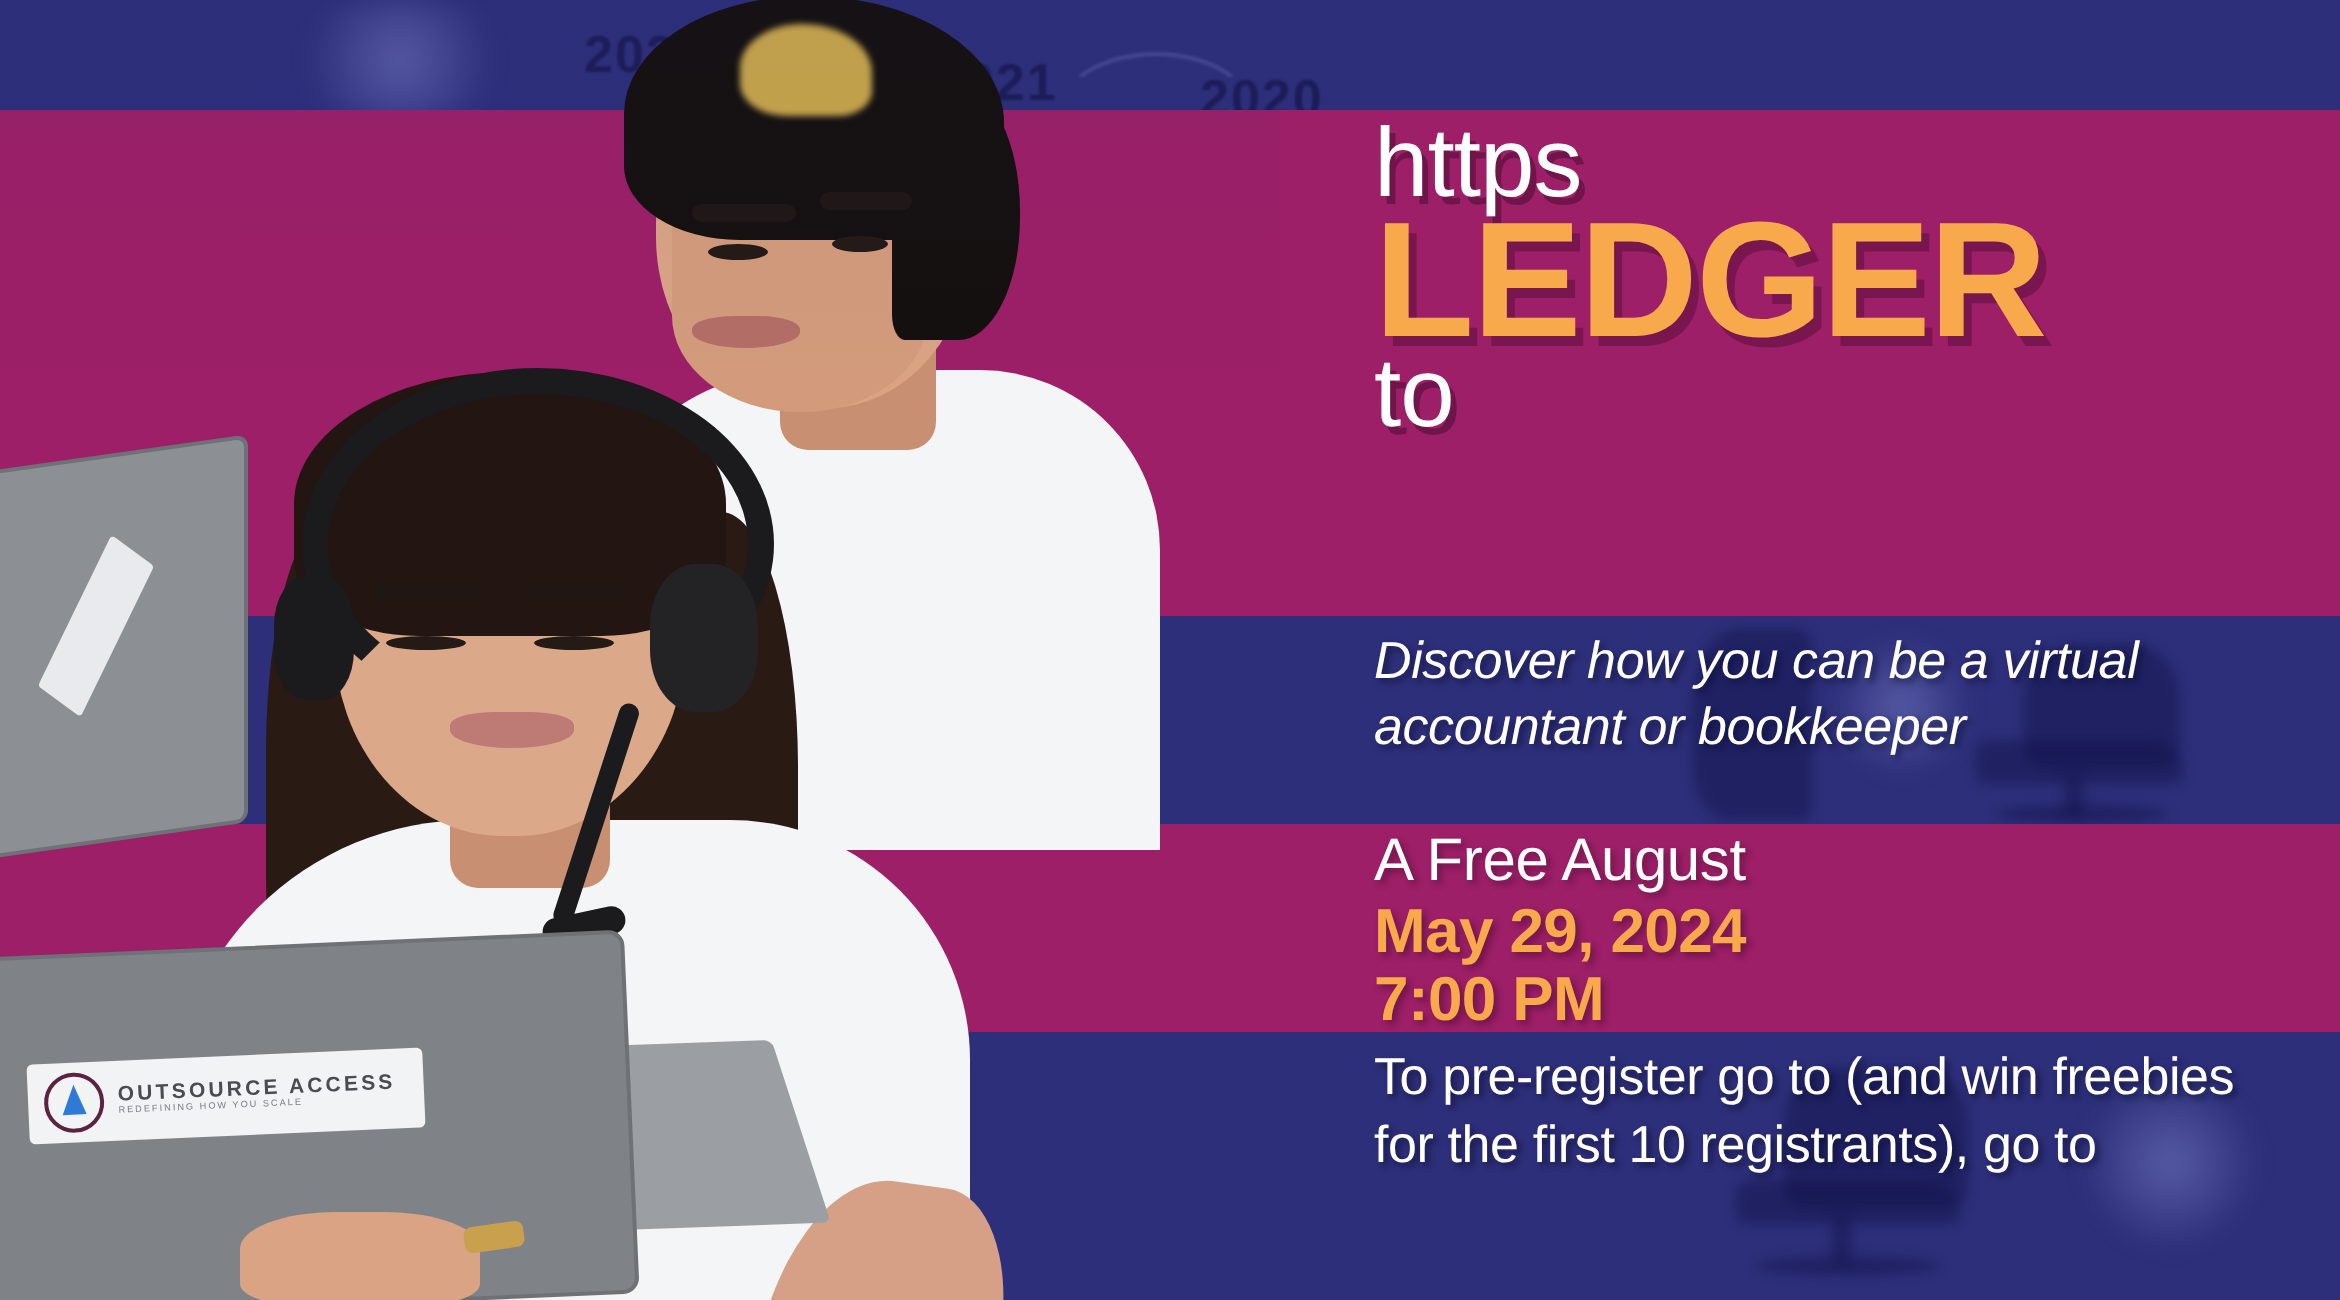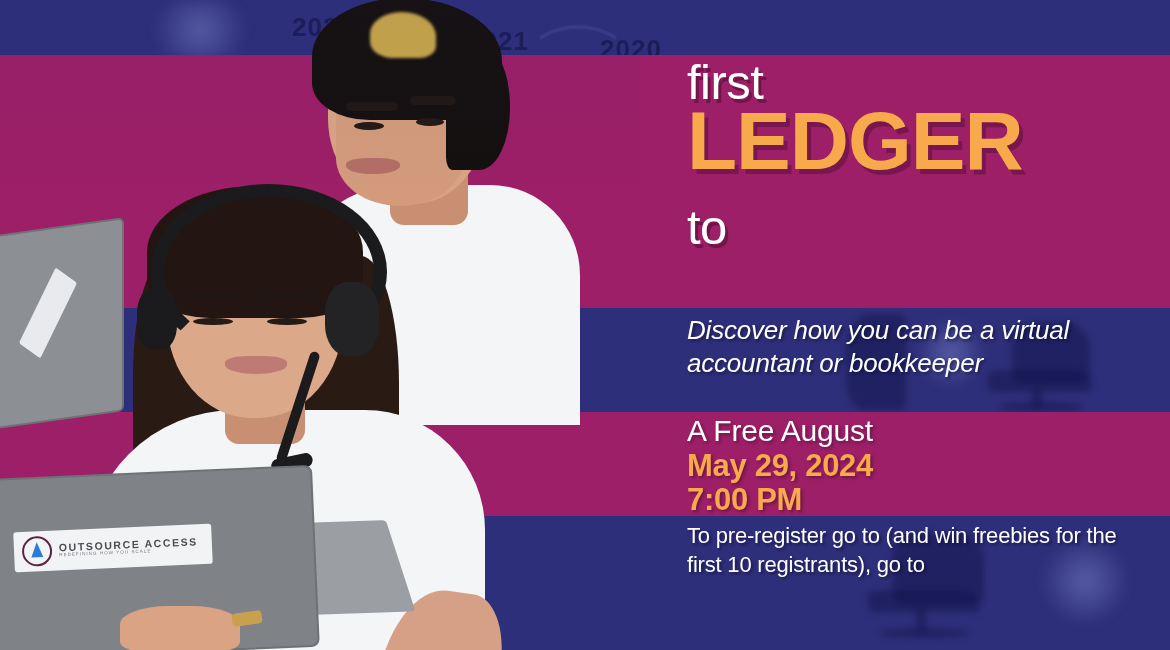--- a/index.html
+++ b/index.html
@@ -339,21 +339,21 @@
   .headline {
     color: #F7A94B;
     font-size: 82px;
     font-weight: 700;
     letter-spacing: -1px;
     line-height: .92;
     text-shadow: 4px 5px 0 rgba(70,10,45,0.40);
   }
   #t-from    { top: 58px; }
   #t-ledger  { top: 103px; }
-  #t-to      { top: 203px; }
+  #t-to      { top: 173px; }
   #t-laptop  { top: 222px; }
 
   .subtitle {
     color: #FFFFFF;
     font-size: 26px;
     font-weight: 400;
     line-height: 1.28;
     letter-spacing: -0.2px;
     text-shadow: 2px 2px 3px rgba(10,10,40,0.55);
   }
@@ -373,21 +373,21 @@
     font-size: 31px;
     font-weight: 700;
     letter-spacing: -0.3px;
     text-shadow: 2px 2px 3px rgba(60,8,40,0.45);
   }
   #t-date { top: 448px; }
   #t-time { top: 482px; }
 
   .register {
     color: #FFFFFF;
-    font-size: 22px;
+    font-size: 26px;
     font-weight: 400;
     line-height: 1.30;
     letter-spacing: -0.2px;
     text-shadow: 2px 2px 3px rgba(10,10,40,0.6);
   }
   #t-register { top: 522px; width: 440px; }
 
   .url {
     color: #F7A94B;
     font-size: 23px;
@@ -483,21 +483,21 @@
         <div id="sticker-name">OUTSOURCE ACCESS</div>
         <div id="sticker-tag">REDEFINING HOW YOU SCALE</div>
       </div>
     </div>
 
     <div id="photo-grade"></div>
     <div id="photo-fade"></div>
   </div>
 
   <div id="content">
-    <div class="txt kicker" id="t-from">first</div>
+    <div class="txt kicker" id="t-from">https</div>
     <div class="txt headline" id="t-ledger">LEDGER</div>
     <div class="txt kicker" id="t-to">to</div>
 
     <div class="txt subtitle" id="t-sub">Discover how you can be a virtual accountant or bookkeeper</div>
 
     <div class="txt webinar" id="t-webinar">A Free August</div>
     <div class="txt date" id="t-date">May 29, 2024</div>
     <div class="txt time" id="t-time">7:00 PM</div>
 
     <div class="txt register" id="t-register">To pre-register go to (and win freebies for the first 10 registrants), go to</div>

